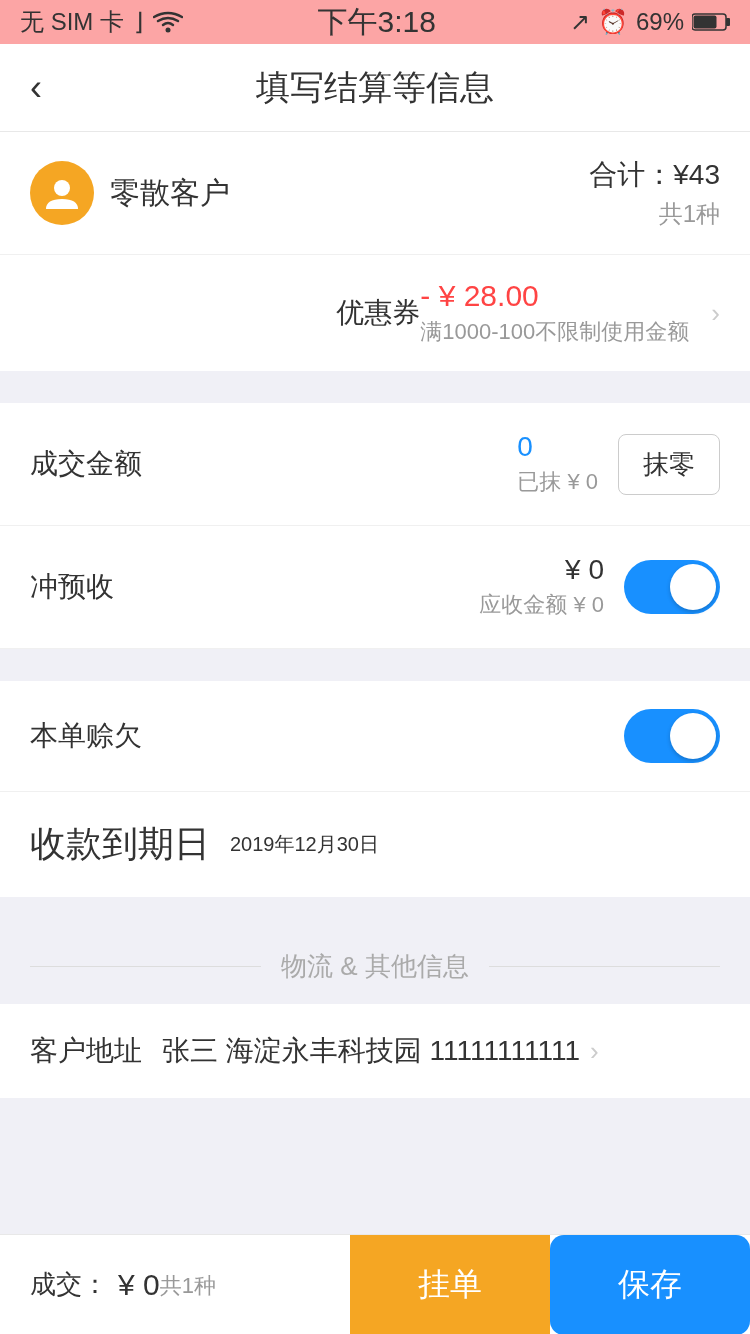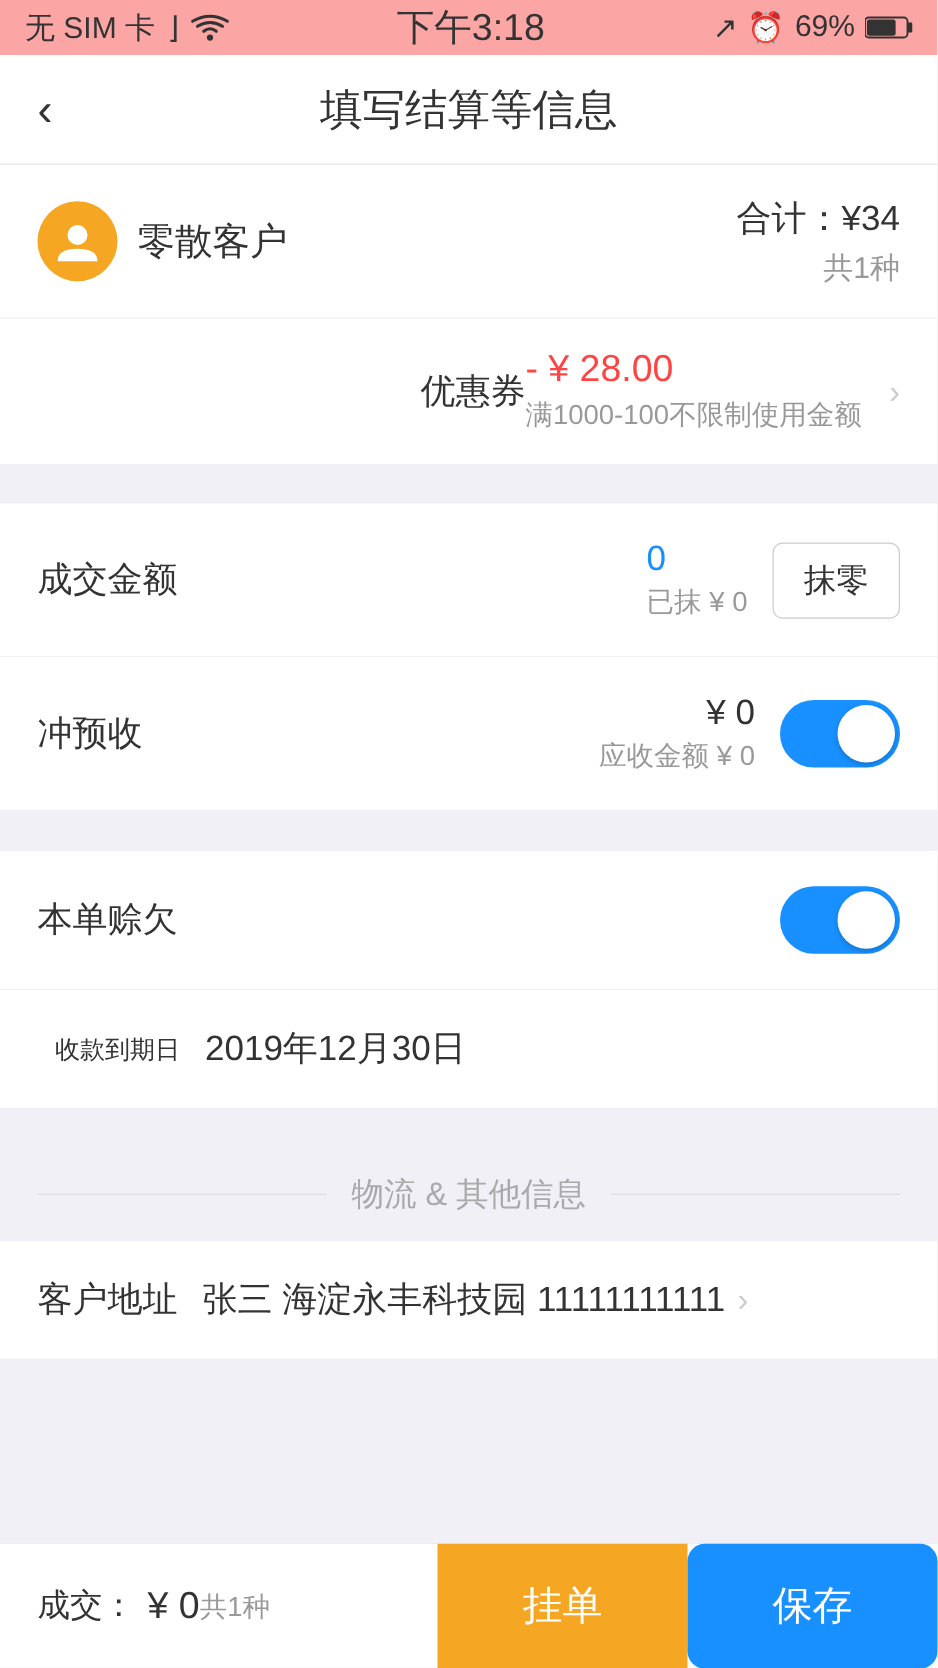--- a/index.html
+++ b/index.html
@@ -182,22 +182,22 @@
 
     
     .due-row {
       background: #fff;
       padding: 28px 30px;
       display: flex;
       align-items: center;
       gap: 20px;
       border-top: 1px solid #f0f0f0;
     }
-    .due-label { font-size: 20px; color: #333; margin-left: 14px; }
-    .due-value { font-size: 28px; color: #333; }
+    .due-label { font-size: 36px; color: #333; }
+    .due-value { font-size: 20px; color: #333; }
 
     
     .logistics-divider {
       background: #f0f0f6;
       height: 16px;
     }
     .logistics-header {
       background: #f0f0f6;
       padding: 20px 30px;
       display: flex;
@@ -318,21 +318,21 @@
       <div class="customer-left">
         <div class="customer-avatar">
           <svg width="36" height="36" viewBox="0 0 36 36" fill="white">
             <circle cx="18" cy="13" r="8"></circle>
             <path d="M2 34 Q2 24 18 24 Q34 24 34 34" fill="white"></path>
           </svg>
         </div>
         <span class="customer-name">零散客户</span>
       </div>
       <div class="customer-right">
-        <div class="customer-total">合计：¥34</div>
+        <div class="customer-total">合计：¥43</div>
         <div class="customer-count">共1种</div>
       </div>
     </div>
 
     <div class="coupon-row">
       <span class="coupon-label">优惠券</span>
       <div class="coupon-right">
         <div>
           <div class="coupon-discount">- ¥ 28.00</div>
           <div class="coupon-sub">满1000-100不限制使用金额</div>

